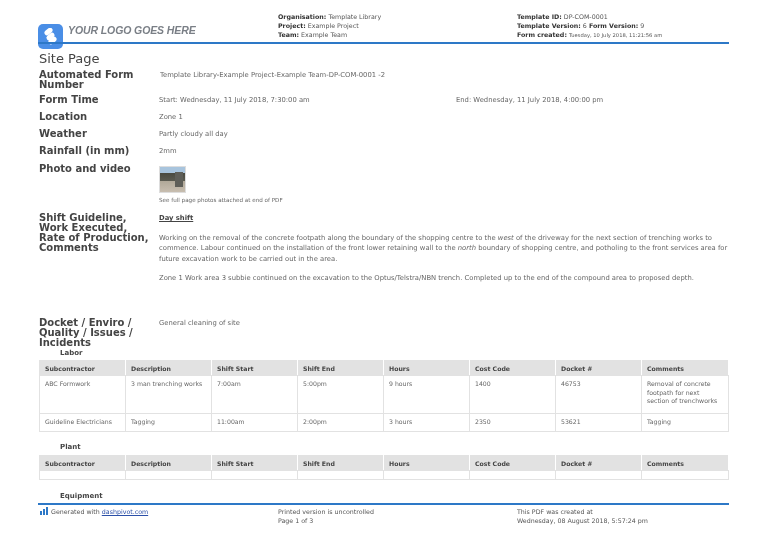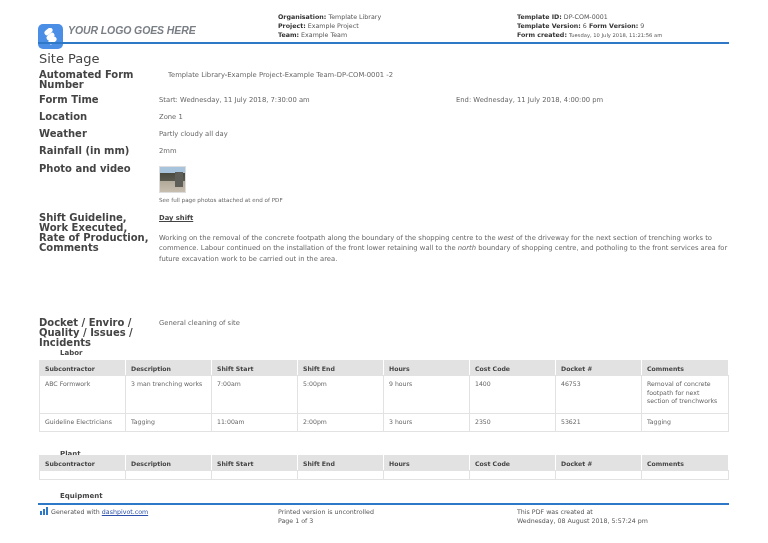--- a/index.html
+++ b/index.html
@@ -67,21 +67,21 @@
     <div><b>Template Version:</b> <span>6</span> <b>Form Version:</b> <span>9</span></div>
     <div><b>Form created:</b> <span class="small">Tuesday, 10 July 2018, 11:21:56 am</span></div>
   </div>
 </div>
 <div class="rule-top"></div>
 
 <div class="title">Site Page</div>
 
 <div class="row" style="top:70px;">
   <div class="lbl">Automated Form Number</div>
-  <div class="val" style="left:129px;">Template Library-Example Project-Example Team-DP-COM-0001   -2</div>
+  <div class="val" style="left:121px;">Template Library-Example Project-Example Team-DP-COM-0001   -2</div>
 </div>
 
 <div class="row" style="top:95px;">
   <div class="lbl">Form Time</div>
   <div class="val">Start: Wednesday, 11 July 2018, 7:30:00 am</div>
   <div class="val2">End: Wednesday, 11 July 2018, 4:00:00 pm</div>
 </div>
 
 <div class="row" style="top:112px;">
   <div class="lbl">Location</div>
@@ -104,20 +104,21 @@
     <div class="photo"></div>
     <div class="photo-cap">See full page photos attached at end of PDF</div>
   </div>
 </div>
 
 <div class="row" style="top:213px;">
   <div class="lbl">Shift Guideline, Work Executed, Rate of Production, Comments</div>
   <div class="val para" style="left:120px;">
     <div class="heading">Day shift</div>
     <p style="margin-top:9px;"><span>Working on the removal of the concrete footpath along the boundary of the shopping centre to the </span><i>west</i><span> of the driveway for the next section of trenching works to commence. Labour continued on the installation of the front lower retaining wall to the </span><i>north</i><span> boundary of shopping centre, and potholing to the front services area for future excavation work to be carried out in the area.</span></p>
+    <p style="margin-top:9px;">Zone 1 Work area 3 subbie continued on the excavation to the Optus/Telstra/NBN trench. Completed up to the end of the compound area to proposed depth.</p>
   </div>
 </div>
 
 <div class="row" style="top:318px;">
   <div class="lbl" style="width:100px;">Docket / Enviro / Quality / Issues / Incidents</div>
   <div class="val">General cleaning of site</div>
 </div>
 
 <div class="section-title" style="top:349px;">Labor</div>
 <table style="top:360px;">
@@ -160,21 +161,21 @@
       <td>11:00am</td>
       <td>2:00pm</td>
       <td>3 hours</td>
       <td>2350</td>
       <td>53621</td>
       <td>Tagging</td>
     </tr>
   </tbody>
 </table>
 
-<div class="section-title" style="top:443px;margin-top:7px;">Plant</div>
+<div class="section-title" style="top:443px;">Plant</div>
 <table style="top:455px;">
   <colgroup>
     <col style="width:86px">
       <col style="width:86px">
       <col style="width:86px">
       <col style="width:86px">
       <col style="width:86px">
       <col style="width:86px">
       <col style="width:86px">
       <col style="width:87px">

